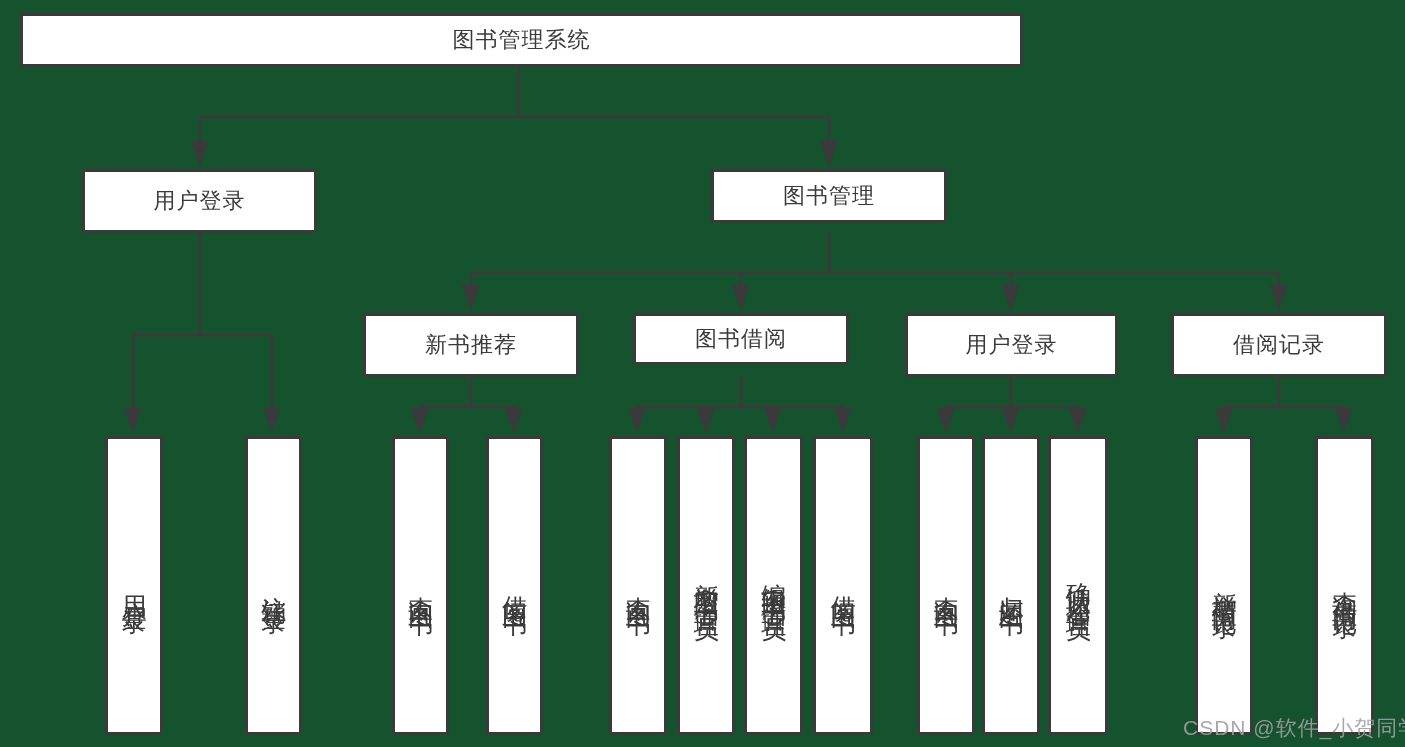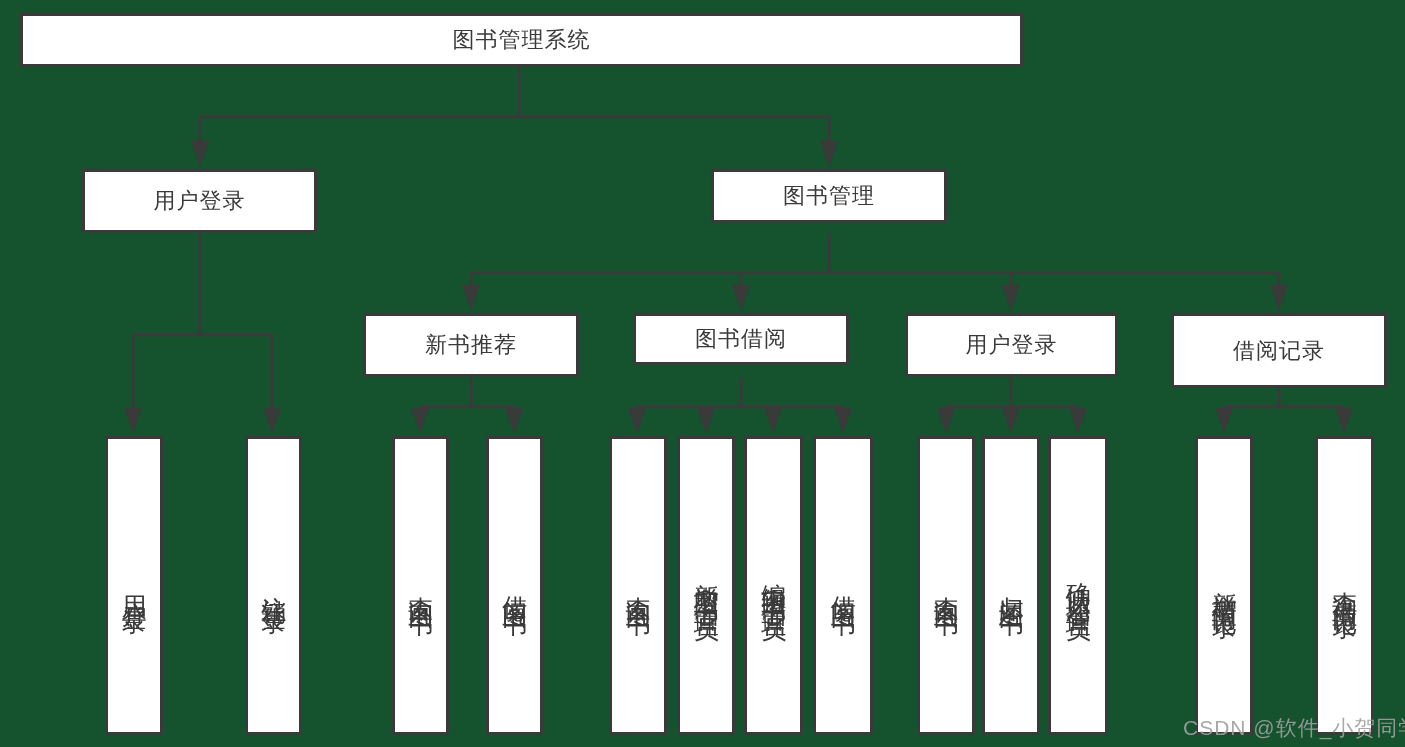--- a/index.html
+++ b/index.html
@@ -125,21 +125,21 @@
 
   <div class="node hbox" style="left:363px;top:313px;width:216px;height:64px">
     <span>新书推荐</span>
   </div>
   <div class="node hbox" style="left:633px;top:313px;width:216px;height:52px">
     <span>图书借阅</span>
   </div>
   <div class="node hbox" style="left:905px;top:313px;width:213px;height:64px">
     <span>用户登录</span>
   </div>
-  <div class="node hbox" style="left:1171px;top:313px;width:216px;height:75px">
+  <div class="node hbox" style="left:1171px;top:313px;width:216px;height:64px">
     <span>借阅记录</span>
   </div>
 
   <div class="node vbox" style="left:105px;top:436px;width:58px;height:299px">
     <span>用户登录</span>
   </div>
   <div class="node vbox" style="left:245px;top:436px;width:57px;height:299px">
     <span>注销登录</span>
   </div>
 

